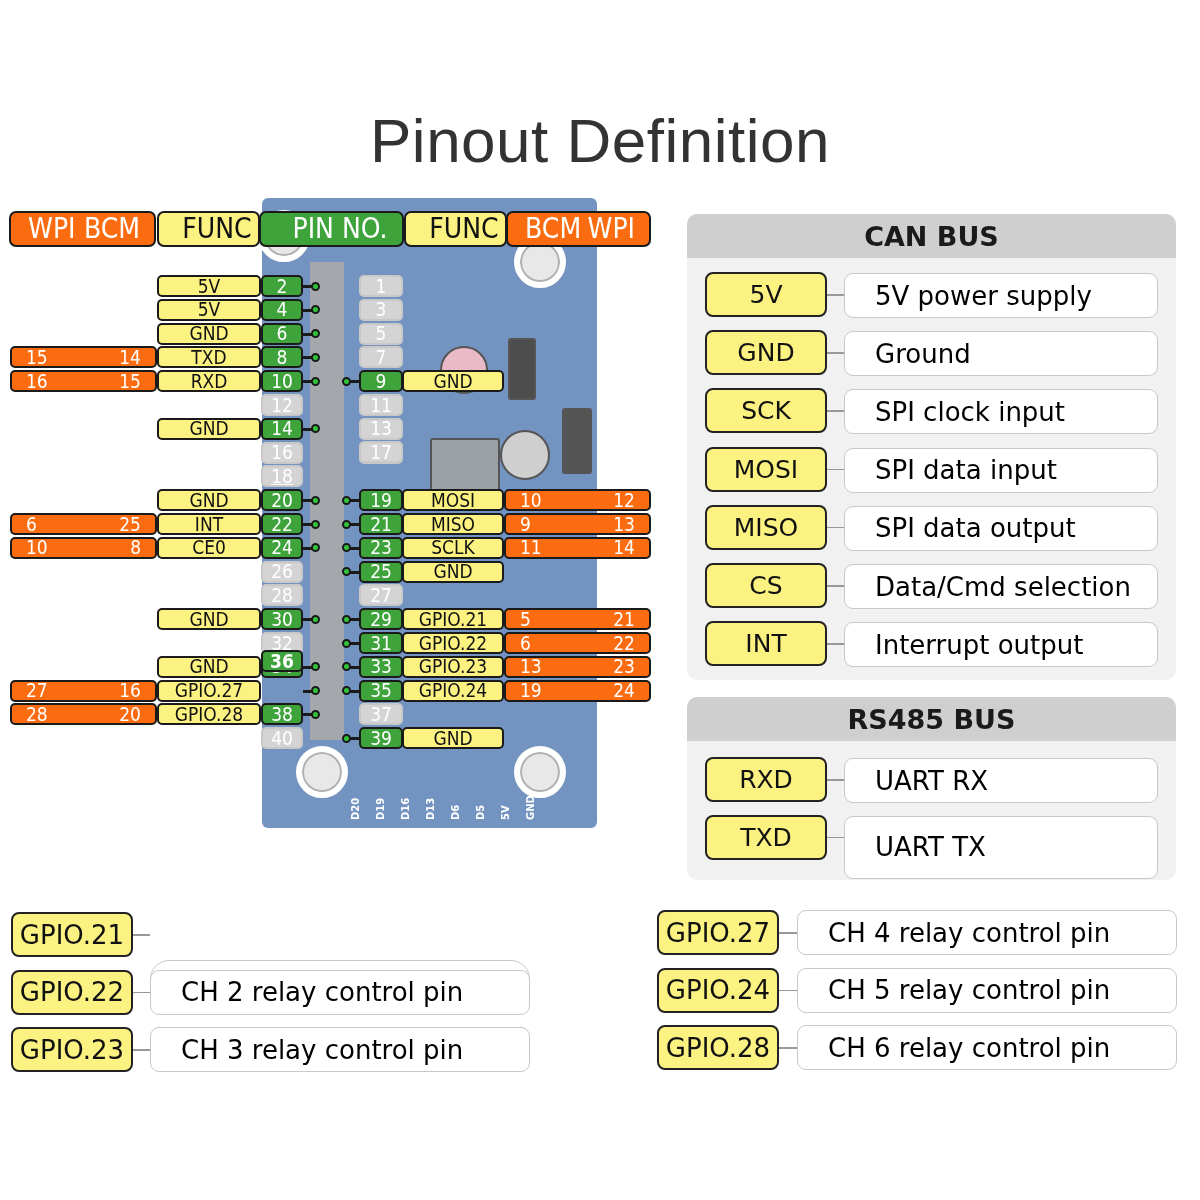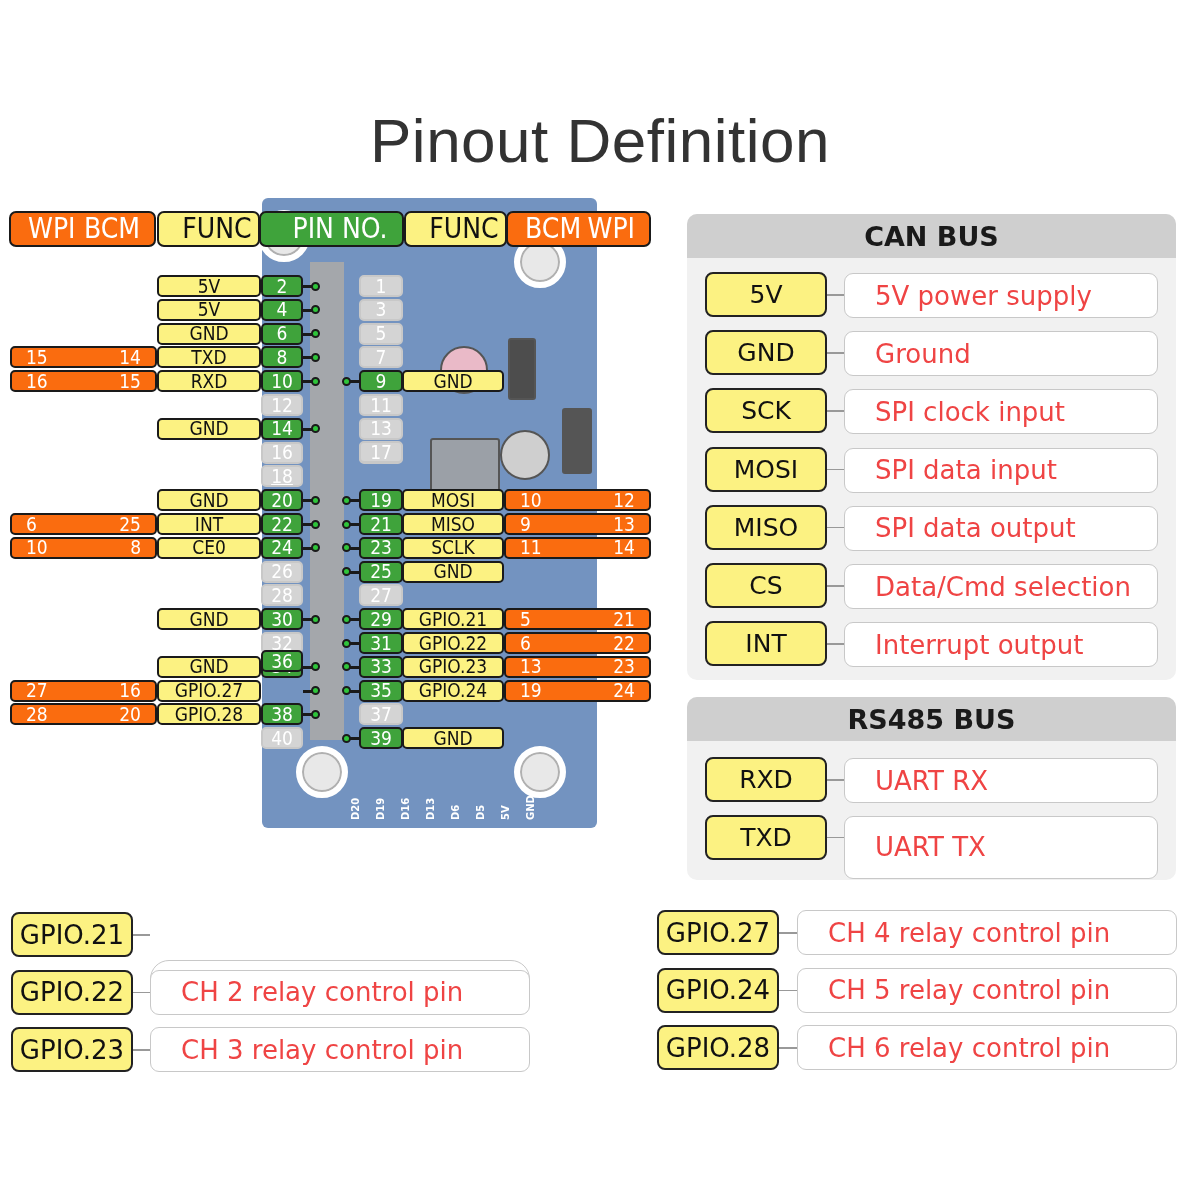--- a/index.html
+++ b/index.html
@@ -20,21 +20,21 @@
   .gr{background:#d4d4d4;color:#fff;border-color:#c8c8c8;}
   .two{justify-content:space-between;padding:0 14px;}
   .hdrpill{height:36px;top:211px;font-size:28px;border-radius:7px;padding-left:17px;}
   .row{height:22px;font-size:19px;}
   .stub{position:absolute;height:3px;background:#1a1a1a;}
   .dot{position:absolute;width:9px;height:9px;border-radius:50%;background:#2fc43a;border:2px solid #1a1a1a;box-sizing:border-box;}
   
   .panel{position:absolute;left:687px;width:489px;background:#f1f1f1;border-radius:10px;}
   .panel .ph{height:44px;background:#cfcfcf;border-radius:10px 10px 0 0;display:flex;align-items:center;justify-content:center;font-size:27px;font-weight:bold;color:#1a1a1a;font-family:"DejaVu Sans",sans-serif;}
   .tag{position:absolute;box-sizing:border-box;background:#fcf282;border:2px solid #222;border-radius:8px;display:flex;align-items:center;justify-content:center;font-size:25px;color:#111;}
-  .desc{position:absolute;box-sizing:border-box;background:#fff;border:1.5px solid #c8c8c8;border-radius:9px;display:flex;align-items:center;padding-left:30px;font-size:26px;color:#ef4444;}
+  .desc{position:absolute;box-sizing:border-box;background:#fff;border:1.5px solid #c8c8c8;border-radius:9px;display:flex;align-items:center;padding-left:30px;font-size:26px;color:#000000;}
   .conn{position:absolute;height:1.5px;background:#999;}
 </style>
 </head>
 <body>
 
 <div class="abs title">Pinout Definition</div>
 
 <div class="abs board">
   <div class="hdr"></div>
   <div class="hole" style="left:-4px;top:12px;"></div>
@@ -130,21 +130,21 @@
     <div class="pill gr row" style="left:261px;top:584.4000000000001px;width:42px;">28</div>
     <div class="pill g row" style="left:261px;top:608.2px;width:42px;">30</div>
     <div class="stub" style="left:303px;top:618.2px;width:10px;"></div>
     <div class="dot" style="left:311px;top:614.7px;"></div>
     <div class="pill y row" style="left:157px;top:608.2px;width:104px;">GND</div>
     <div class="pill gr row" style="left:261px;top:632px;width:42px;">32</div>
     <div class="pill g row" style="left:261px;top:655.8px;width:42px;">34</div>
     <div class="stub" style="left:303px;top:665.8px;width:10px;"></div>
     <div class="dot" style="left:311px;top:662.3px;"></div>
     <div class="pill y row" style="left:157px;top:655.8px;width:104px;">GND</div>
-    <div class="pill g row" style="left:261px;top:650px;width:42px;">36</div>
+    <div class="pill g row" style="left:261px;top:650px;width:42px;font-weight:bold;">36</div>
     <div class="stub" style="left:303px;top:689.6px;width:10px;"></div>
     <div class="dot" style="left:311px;top:686.1px;"></div>
     <div class="pill y row" style="left:157px;top:679.6px;width:104px;">GPIO.27</div>
     <div class="pill o two row" style="left:10px;top:679.6px;width:147px;">
       <span>27</span>
       <span>16</span>
     </div>
     <div class="pill g row" style="left:261px;top:703.4000000000001px;width:42px;">38</div>
     <div class="stub" style="left:303px;top:713.4000000000001px;width:10px;"></div>
     <div class="dot" style="left:311px;top:709.9000000000001px;"></div>

